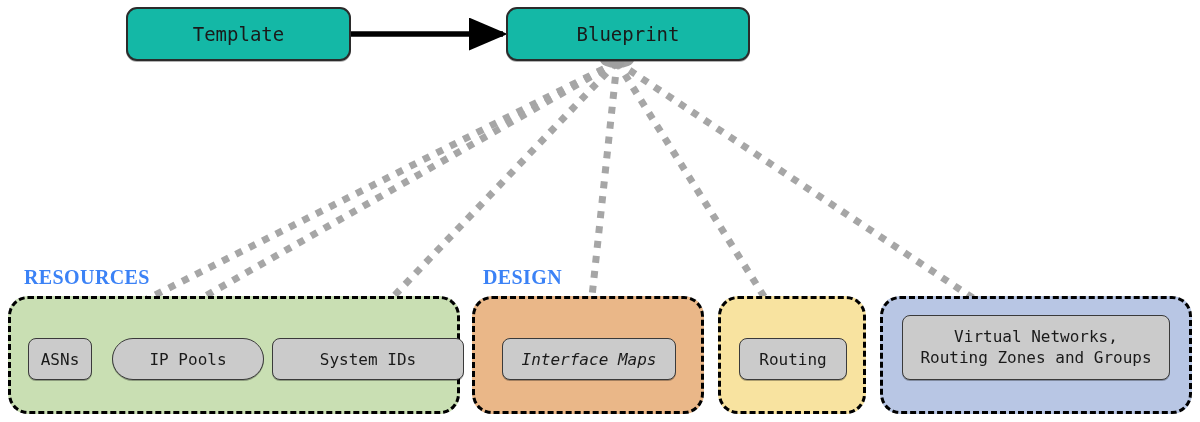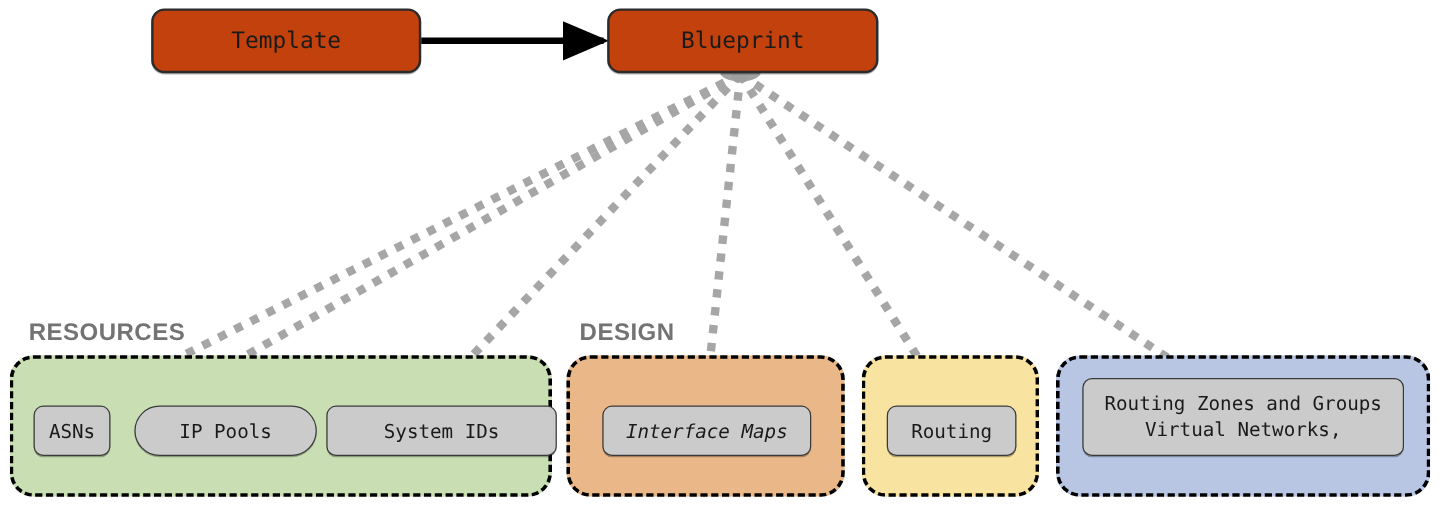--- a/index.html
+++ b/index.html
@@ -24,21 +24,21 @@
     position: absolute;
     left: 0; top: 0;
     width: 1200px;
     height: 422px;
     pointer-events: none;
   }
   
   .node {
     position: absolute;
     box-sizing: border-box;
-    background: #c2410c;
+    background: #14b8a6;
     border: 1.6px solid #2b2b2b;
     border-radius: 9px;
     display: flex;
     align-items: center;
     justify-content: center;
     text-align: center;
     color: #1a1a1a;
     font-family: "DejaVu Sans Mono", monospace;
     letter-spacing: 0px;
     box-shadow: 0 1px 0 rgba(0,0,0,0.30);
@@ -67,24 +67,24 @@
     border-radius: 20px;
   }
   .group-resources { background: #c9dfb3; }
   .group-design    { background: #eab788; }
   .group-policies  { background: #f8e3a0; }
   .group-virtual   { background: #b8c6e4; }
 
   
   .section-label {
     position: absolute;
-    font-family: Liberation Sans, sans-serif;
+    font-family: Liberation Serif, serif;
     font-weight: bold;
     font-size: 20px;
-    color: #737373;
+    color: #3b82f6;
     letter-spacing: 0.4px;
     white-space: nowrap;
   }
 </style>
 </head>
 <body>
 
 <div id="diagram-root">
 
   <svg id="edge-layer" viewBox="0 0 1200 422" width="1200" height="422" xmlns="http://www.w3.org/2000/svg">
@@ -112,27 +112,27 @@
       <div class="group group-design" style="left: 472px; top: 296px; width: 232px; height: 118px;"></div>
       <div class="group group-policies" style="left: 718px; top: 296px; width: 148px; height: 118px;"></div>
       <div class="group group-virtual" style="left: 880px; top: 296px; width: 312px; height: 118px;"></div>
     </div>
   <div id="labels-layer">
       <div class="section-label" style="left: 24px; top: 266px;">RESOURCES</div>
       <div class="section-label" style="left: 483px; top: 266px;">DESIGN</div>
     </div>
   <div id="nodes-layer">
       <div class="node node-top" style="left: 126px; top: 7px; width: 225px; height: 54px;">Template</div>
-      <div class="node node-top" style="left: 506px; top: 7px; width: 226px; height: 54px;">Blueprint</div>
+      <div class="node node-top" style="left: 506px; top: 7px; width: 244px; height: 54px;">Blueprint</div>
       <div class="node node-leaf" style="left: 28px; top: 338px; width: 64px; height: 42px;">ASNs</div>
       <div class="node node-leaf" style="left: 112px; top: 338px; width: 152px; height: 42px; border-radius: 21px;">IP Pools</div>
       <div class="node node-leaf" style="left: 272px; top: 338px; width: 192px; height: 42px;">System IDs</div>
       <div class="node node-leaf" style="left: 502px; top: 338px; width: 174px; height: 42px; font-style: italic;">Interface Maps</div>
       <div class="node node-leaf" style="left: 739px; top: 338px; width: 108px; height: 42px;">Routing</div>
       <div class="node node-leaf two-line" style="left: 902px; top: 315px; width: 268px; height: 65px;">
         <div>
+          <span class="leaf-line">Virtual Networks,</span>
           <span class="leaf-line">Routing Zones and Groups</span>
-          <span class="leaf-line">Virtual Networks,</span>
         </div>
       </div>
     </div>
 
 </div>
 
 </body></html>

